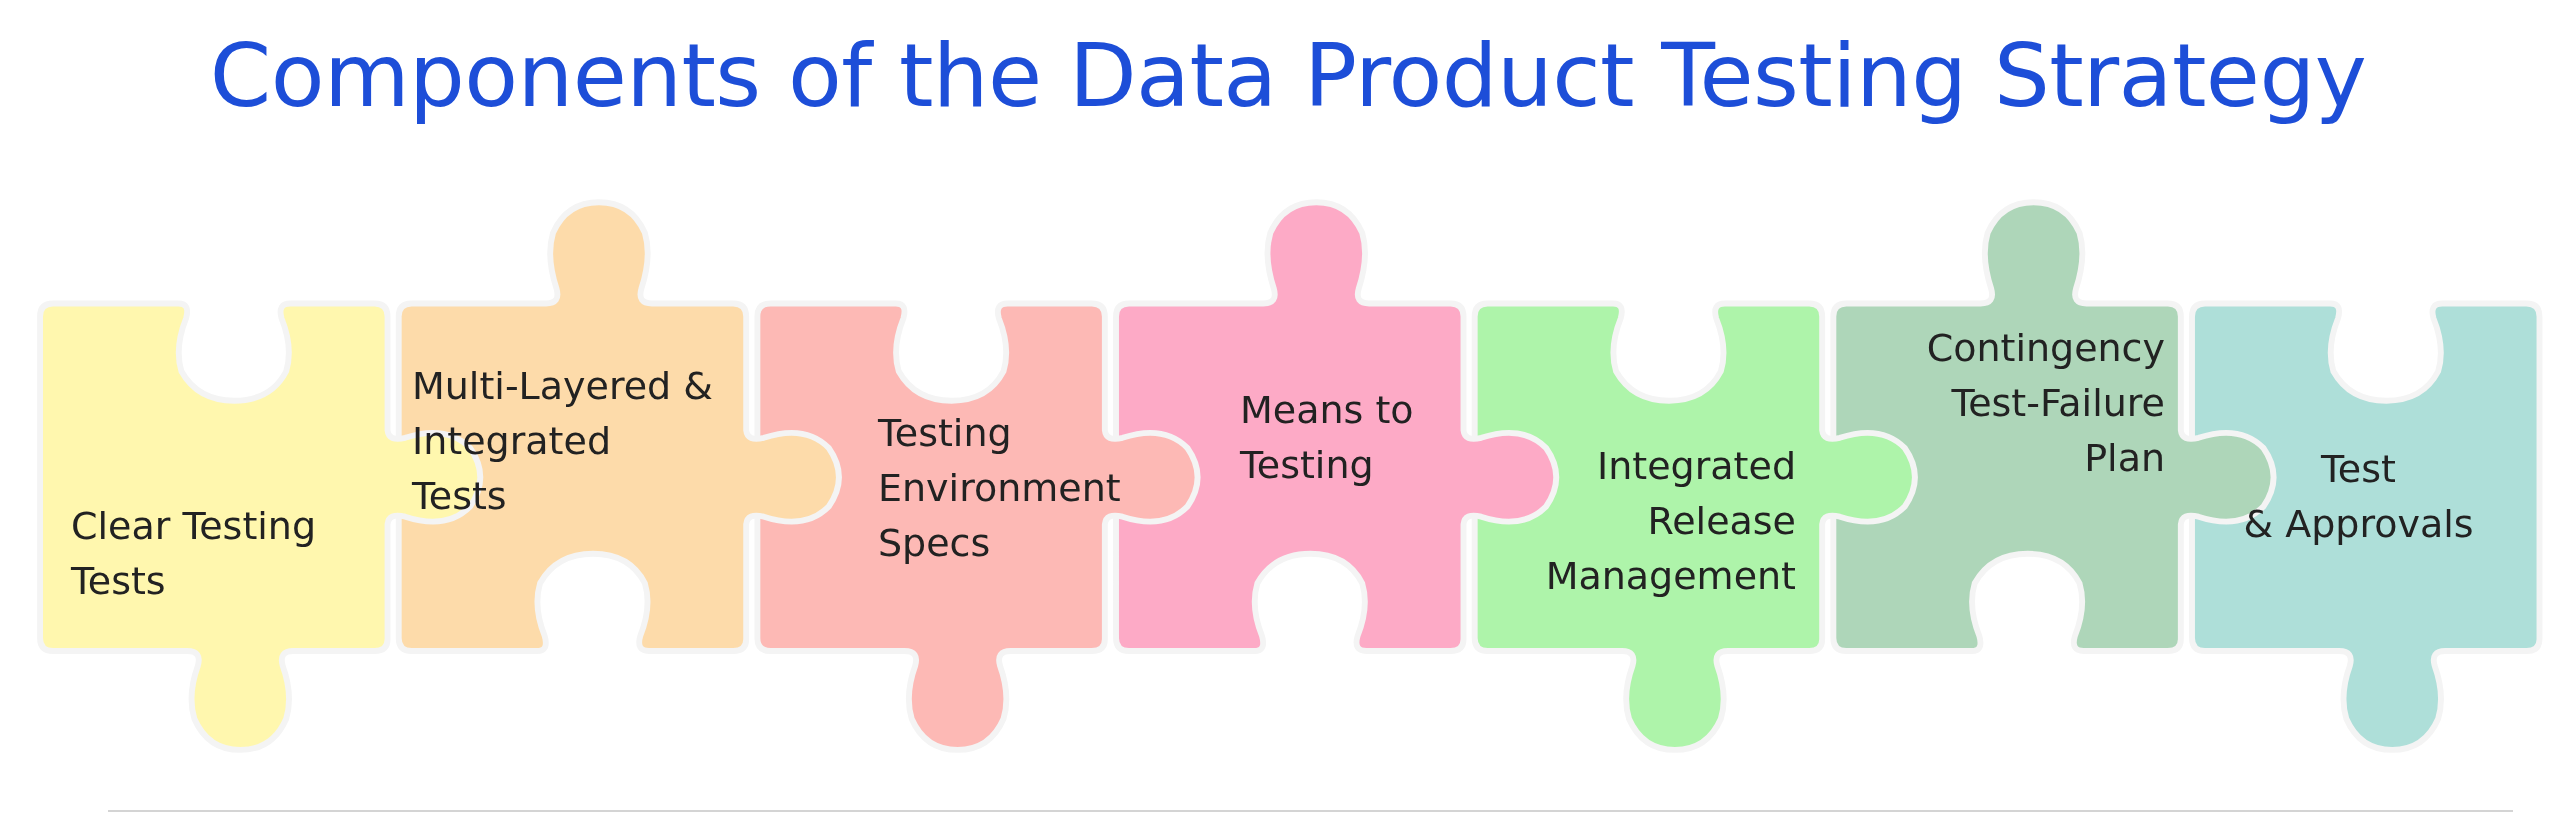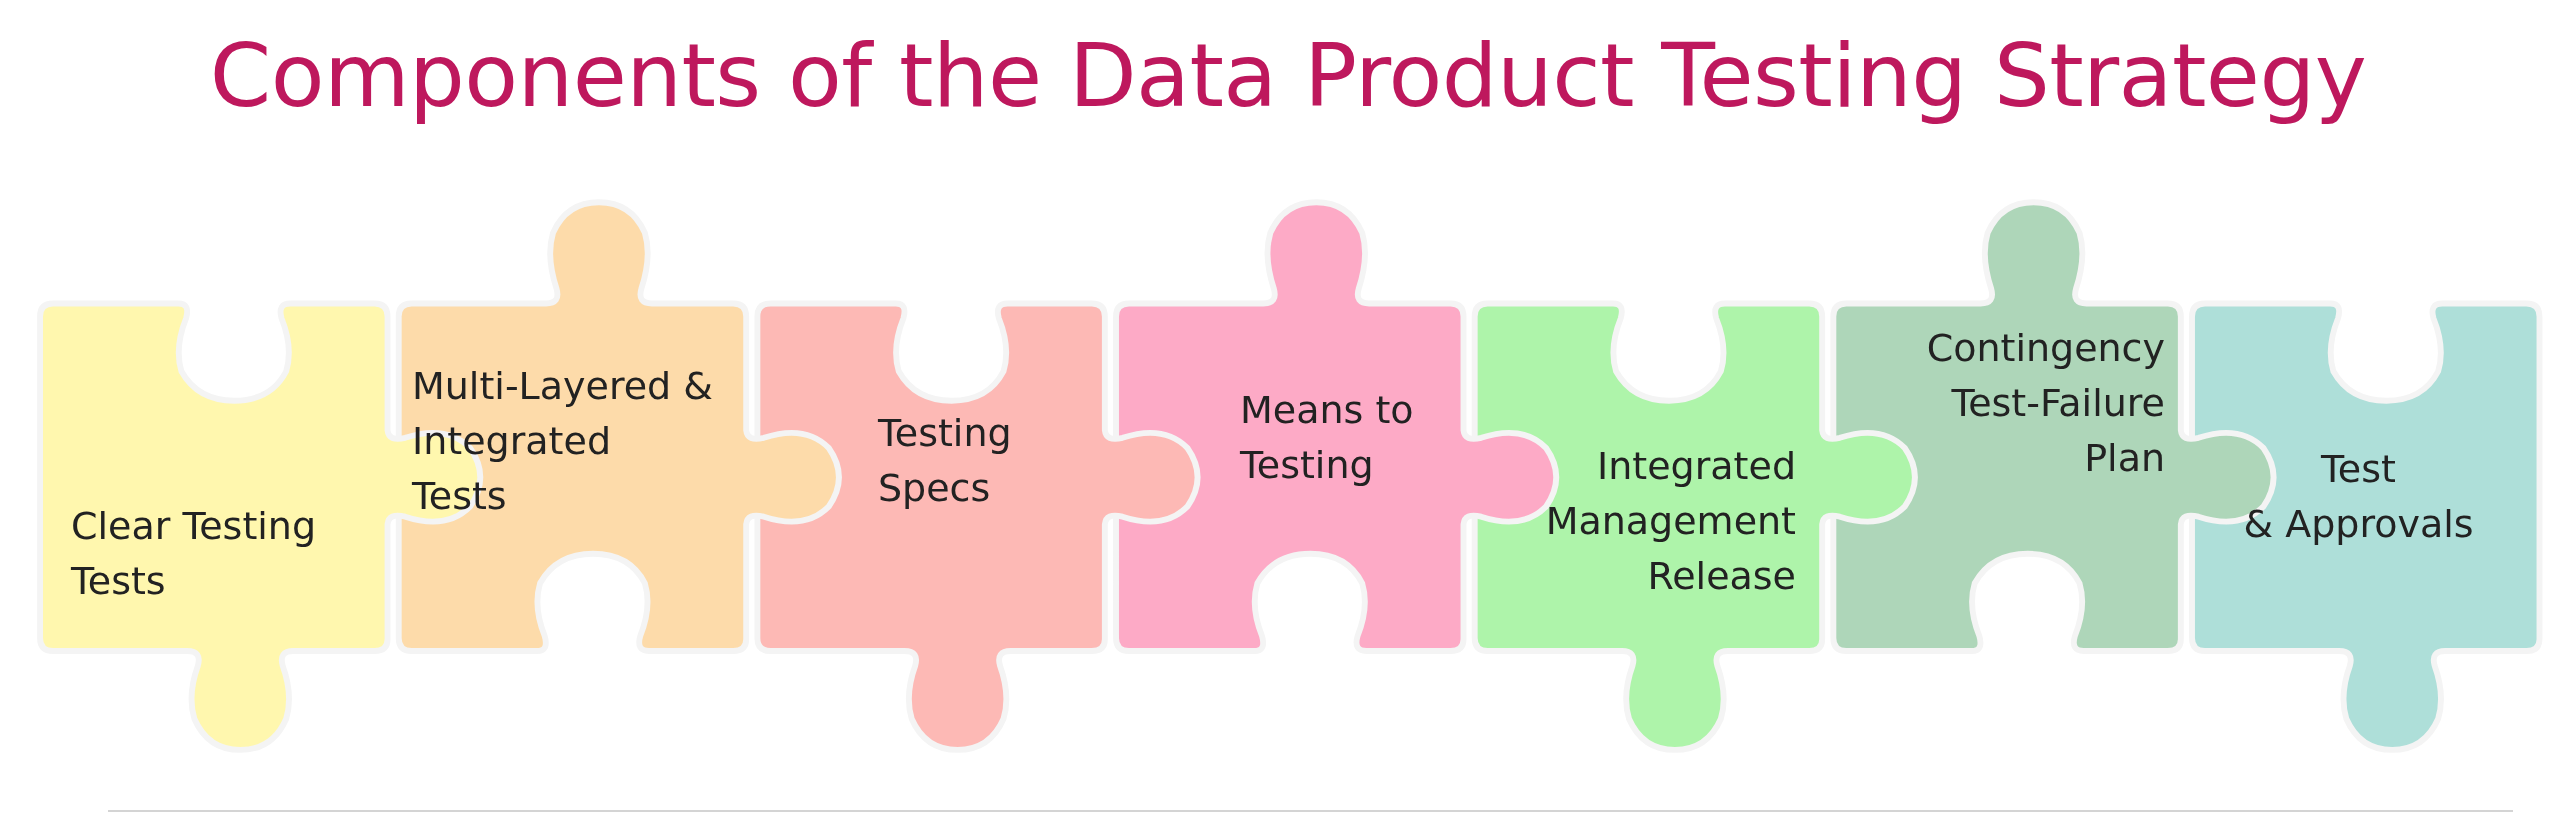--- a/index.html
+++ b/index.html
@@ -1,17 +1,17 @@
 <!DOCTYPE html>
 <html style="font-size:9.4px"><head>
 <meta charset="utf-8">
 <style>
   html,body{margin:0;padding:0;background:#ffffff;}
   body{width:2576px;height:832px;position:relative;overflow:hidden;font-family:"DejaVu Sans","Liberation Sans",sans-serif;}
-  .title{position:absolute;left:0;top:23.6px;width:2576px;text-align:center;font-size:88px;color:#be185d;letter-spacing:-0.6px;}
+  .title{position:absolute;left:0;top:23.6px;width:2576px;text-align:center;font-size:88px;color:#1d4ed8;letter-spacing:-0.6px;}
   svg.puzzle{position:absolute;left:0;top:0;}
   .label{position:absolute;font-size:38px;line-height:55px;color:#222222;}
   .divider{position:absolute;left:108px;top:810px;width:2405px;height:2.4px;background:#d4d4d4;}
 </style>
 </head>
 <body>
 
 <div class="title">Components of the Data Product Testing Strategy</div>
 
 <svg class="puzzle" width="2576" height="832" viewBox="0 0 4374 1412">
@@ -37,30 +37,31 @@
       <div>Clear Testing</div>
       <div>Tests</div>
     </div>
     <div class="label" style="left: 412px; top: 359px; width: 321px; ">
       <div>Multi-Layered &amp;</div>
       <div>Integrated</div>
       <div>Tests</div>
     </div>
     <div class="label" style="left: 878px; top: 406px; width: 306px; text-align: left;">
       <div>Testing</div>
+      <div>Environment</div>
       <div>Specs</div>
     </div>
     <div class="label" style="left: 1240px; top: 383px; width: 306px; text-align: left;">
       <div>Means to</div>
       <div>Testing</div>
     </div>
     <div class="label" style="left: 1525px; top: 439px; width: 271px; text-align: right;">
       <div>Integrated</div>
+      <div>Release</div>
       <div>Management</div>
-      <div>Release</div>
     </div>
     <div class="label" style="left: 1882px; top: 321px; width: 283px; text-align: right;">
       <div>Contingency</div>
       <div>Test-Failure</div>
       <div>Plan</div>
     </div>
     <div class="label" style="left: 2214px; top: 442px; width: 289px; text-align: center;">
       <div>Test</div>
       <div>&amp; Approvals</div>
     </div>

